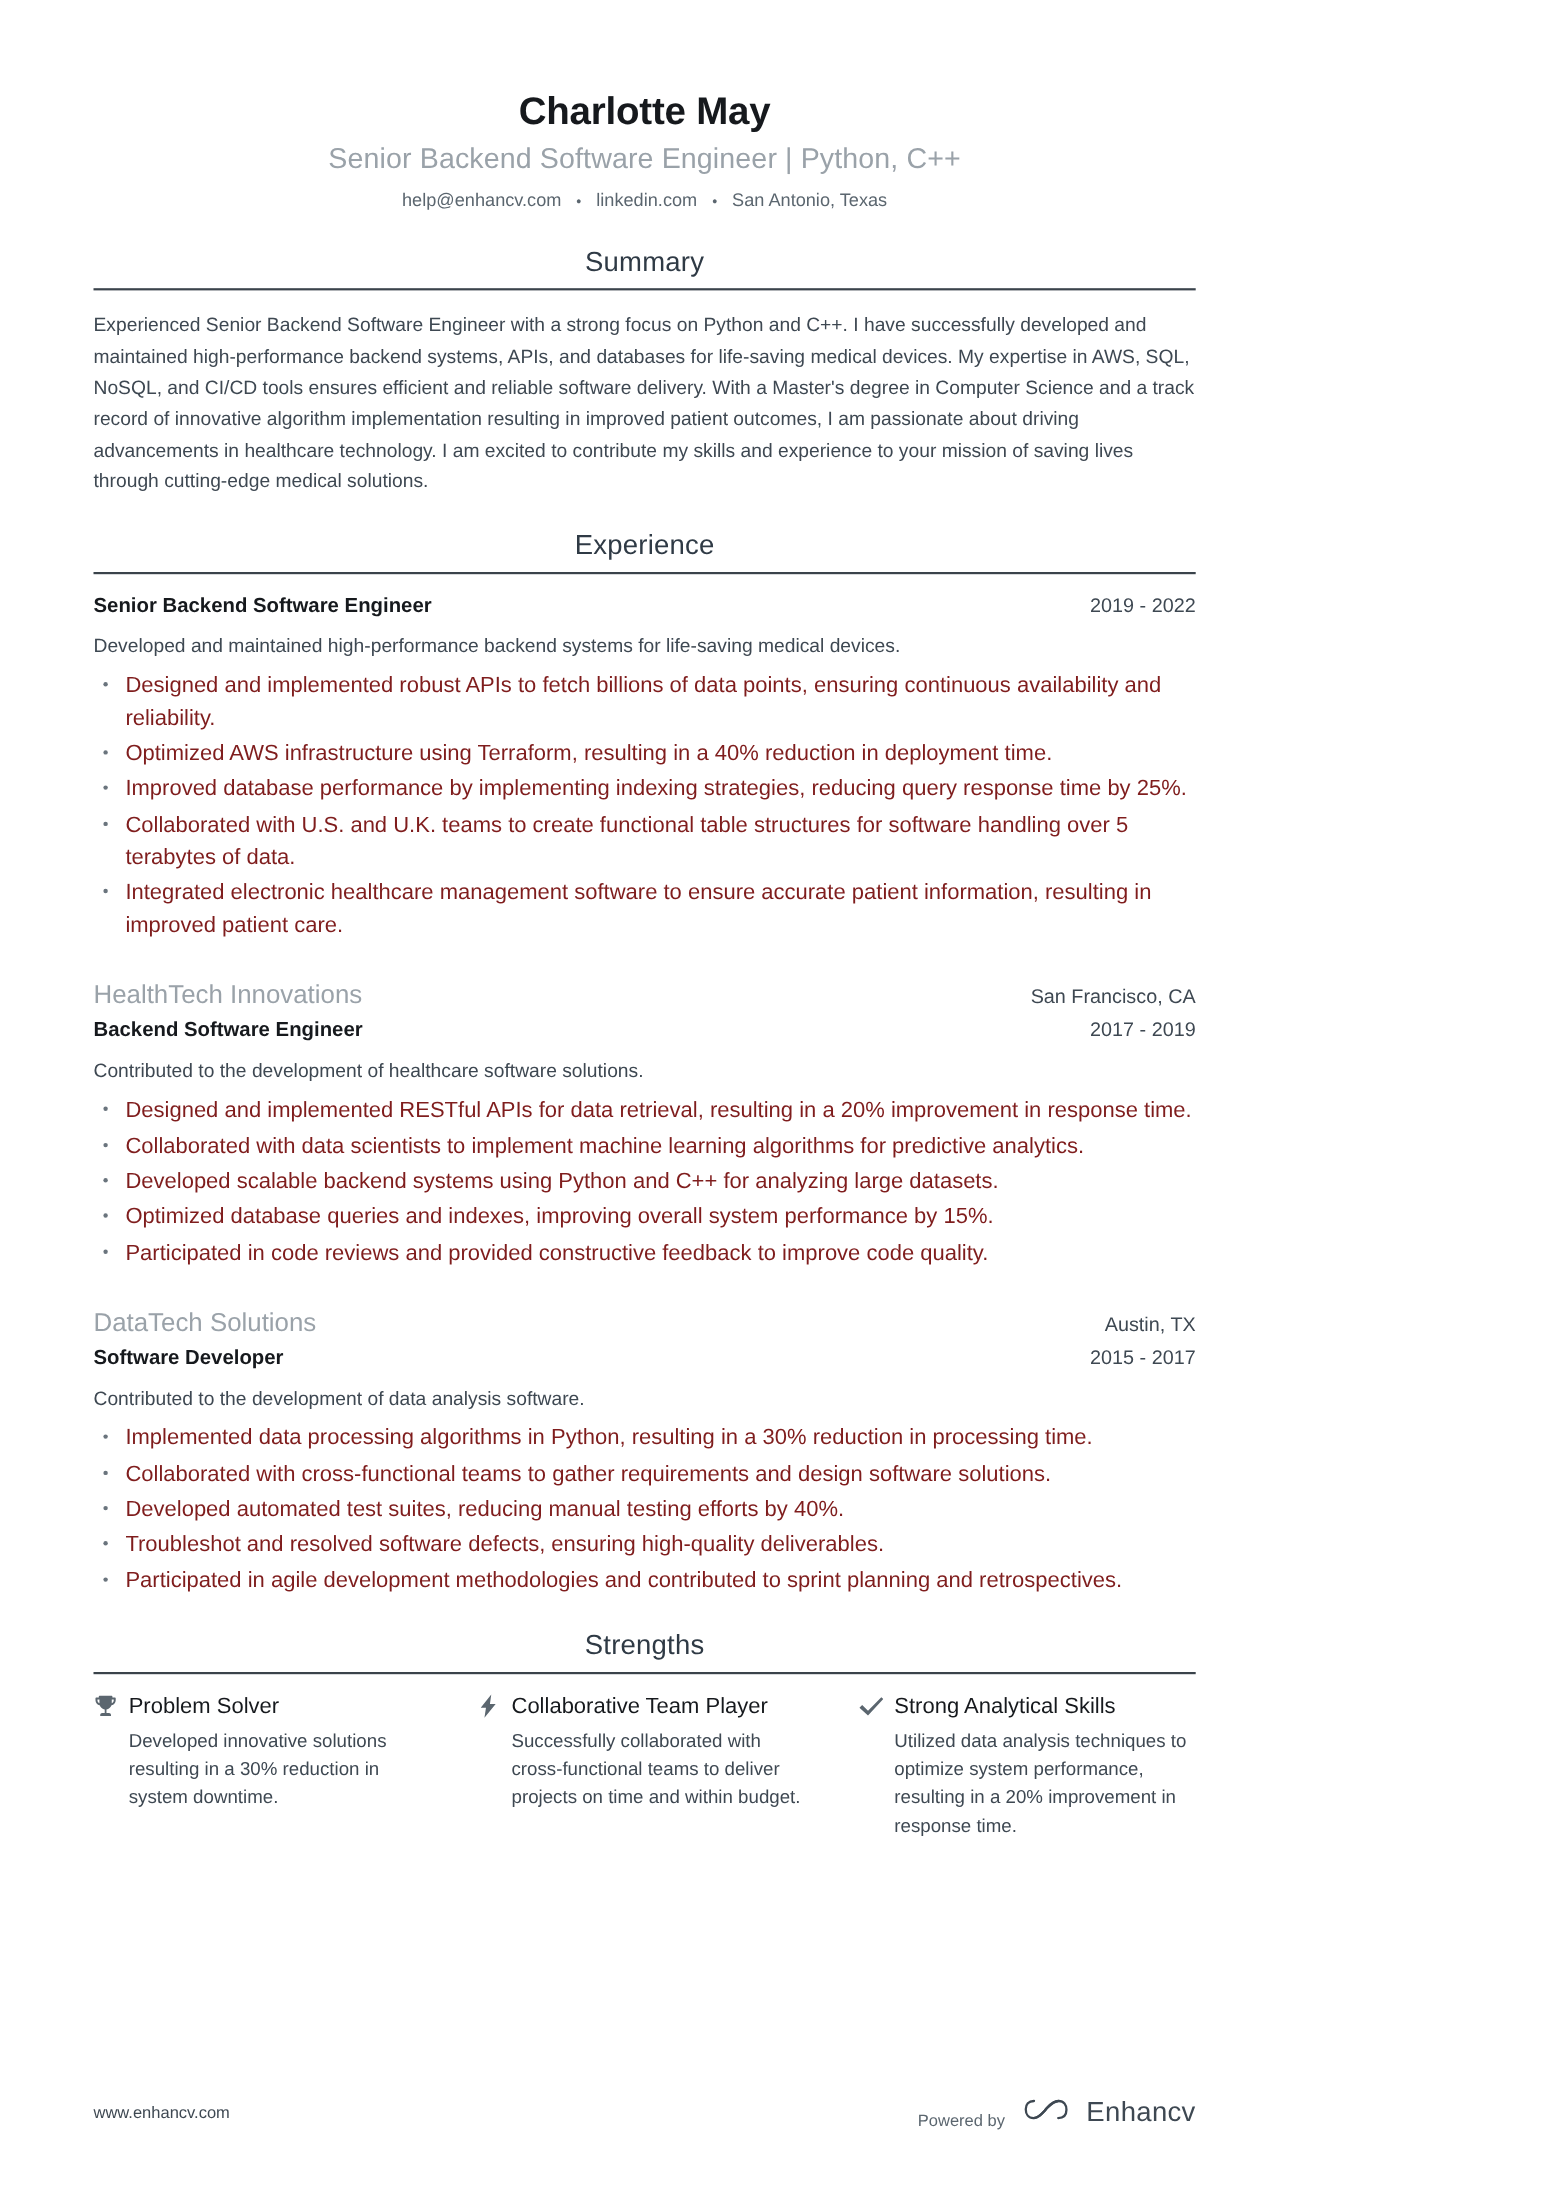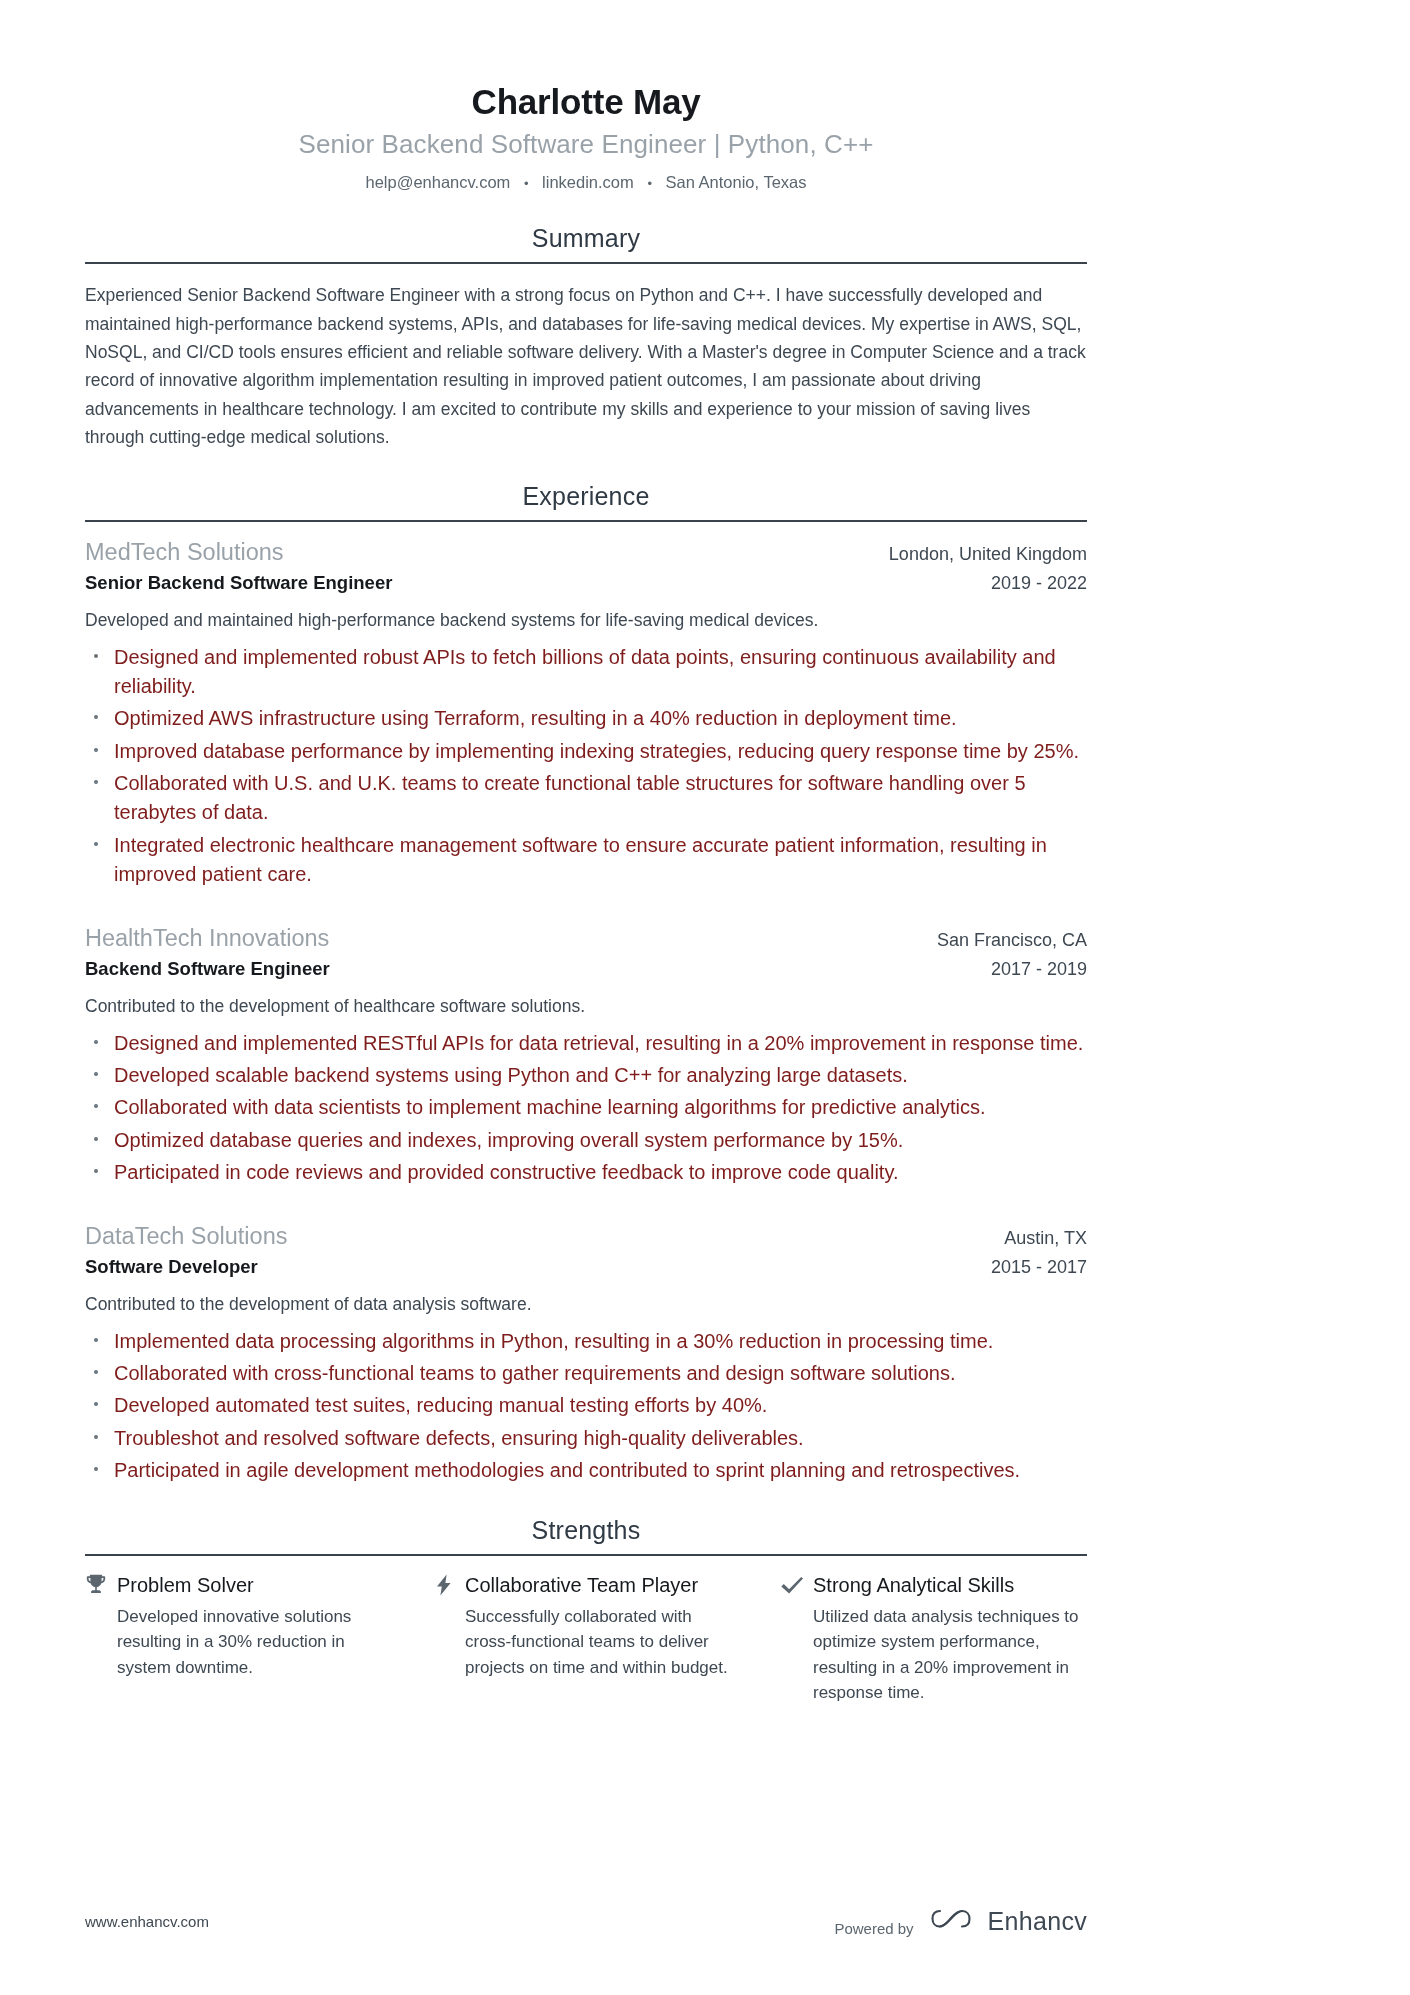--- a/index.html
+++ b/index.html
@@ -242,24 +242,20 @@
     <div class="section-title">Summary</div>
     <div class="section-rule"></div>
     <p class="summary-body">Experienced Senior Backend Software Engineer with a strong focus on Python and C++. I have successfully developed and maintained high-performance backend systems, APIs, and databases for life-saving medical devices. My expertise in AWS, SQL, NoSQL, and CI/CD tools ensures efficient and reliable software delivery. With a Master's degree in Computer Science and a track record of innovative algorithm implementation resulting in improved patient outcomes, I am passionate about driving advancements in healthcare technology. I am excited to contribute my skills and experience to your mission of saving lives through cutting-edge medical solutions.</p>
   </div>
 
   <div class="section">
     <div class="section-title">Experience</div>
     <div class="section-rule"></div>
     <div class="exp-list" id="experience-list">
         <div class="exp-item">
-          <div class="exp-row">
-            <div class="exp-company">MedTech Solutions</div>
-            <div class="exp-location">London, United Kingdom</div>
-          </div>
           <div class="exp-row second">
             <div class="exp-title">Senior Backend Software Engineer</div>
             <div class="exp-dates">2019 - 2022</div>
           </div>
           <div class="exp-desc">Developed and maintained high-performance backend systems for life-saving medical devices.</div>
           <ul class="exp-bullets">
             <li>Designed and implemented robust APIs to fetch billions of data points, ensuring continuous availability and reliability.</li>
             <li>Optimized AWS infrastructure using Terraform, resulting in a 40% reduction in deployment time.</li>
             <li>Improved database performance by implementing indexing strategies, reducing query response time by 25%.</li>
             <li>Collaborated with U.S. and U.K. teams to create functional table structures for software handling over 5 terabytes of data.</li>
@@ -271,22 +267,22 @@
             <div class="exp-company">HealthTech Innovations</div>
             <div class="exp-location">San Francisco, CA</div>
           </div>
           <div class="exp-row second">
             <div class="exp-title">Backend Software Engineer</div>
             <div class="exp-dates">2017 - 2019</div>
           </div>
           <div class="exp-desc">Contributed to the development of healthcare software solutions.</div>
           <ul class="exp-bullets">
             <li>Designed and implemented RESTful APIs for data retrieval, resulting in a 20% improvement in response time.</li>
+            <li>Collaborated with data scientists to implement machine learning algorithms for predictive analytics.</li>
             <li>Developed scalable backend systems using Python and C++ for analyzing large datasets.</li>
-            <li>Collaborated with data scientists to implement machine learning algorithms for predictive analytics.</li>
             <li>Optimized database queries and indexes, improving overall system performance by 15%.</li>
             <li>Participated in code reviews and provided constructive feedback to improve code quality.</li>
           </ul>
         </div>
         <div class="exp-item">
           <div class="exp-row">
             <div class="exp-company">DataTech Solutions</div>
             <div class="exp-location">Austin, TX</div>
           </div>
           <div class="exp-row second">

